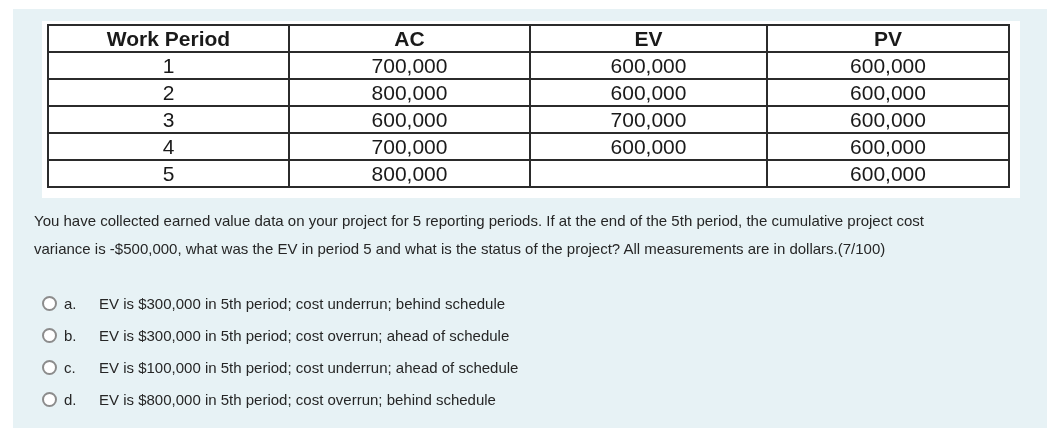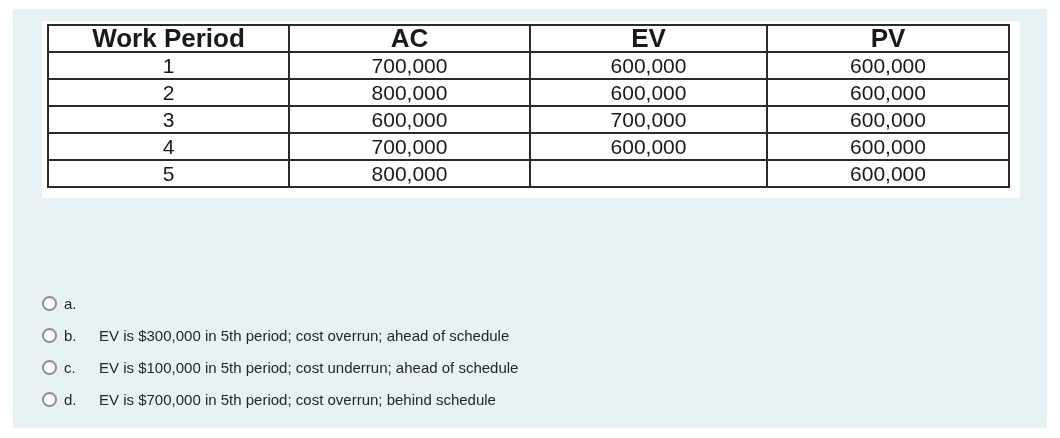--- a/index.html
+++ b/index.html
@@ -6,21 +6,21 @@
     body { width: 1060px; height: 438px; position: relative; overflow: hidden;
            font-family: "Liberation Sans", sans-serif; color: #262626; }
     .panel { position: absolute; left: 13px; top: 9px; width: 1034px; height: 419px;
              background: #e7f2f5; }
     .table-img { position: absolute; left: 42px; top: 21px; width: 978px; height: 177px;
                  background: #ffffff; }
     table.ev { position: absolute; left: 47px; top: 24px; border-collapse: collapse;
                font-family: "Liberation Sans", sans-serif; }
     table.ev th, table.ev td { border: 2px solid #2b2b2b; padding: 0; text-align: center;
                height: 25px; line-height: 25px; font-size: 21px; color: #1a1a1a; }
-    table.ev th { font-weight: bold; font-size: 26px; }
+    table.ev th { font-weight: bold; font-size: 21px; }
     table.ev col.c1 { width: 241px; }
     table.ev col.c2 { width: 241px; }
     table.ev col.c3 { width: 237px; }
     table.ev col.c4 { width: 242px; }
     .question { position: absolute; left: 34px; top: 207px; width: 1000px;
                 font-size: 15px; line-height: 28px; color: #262626; }
     .options { position: absolute; left: 42px; top: 287px; }
     .option { display: flex; align-items: center; height: 32px; font-size: 15px; color: #262626; cursor: pointer; }
     .radio { width: 11px; height: 11px; border: 2px solid #8c8c8c; border-radius: 50%;
              background: #ffffff; box-sizing: content-box; margin-right: 7px; }
@@ -77,35 +77,38 @@
     <tr>
       <td>5</td>
       <td>800,000</td>
       <td></td>
       <td>600,000</td>
     </tr>
   </tbody>
 </table>
 
 <div class="question">
+  <div>You have collected earned value data on your project for 5 reporting periods. If at the end of the 5th period, the cumulative project cost</div>
+  <div>variance is -$500,000, what was the EV in period 5 and what is the status of the project? All measurements are in dollars.(7/100)</div>
 </div>
 
 <div class="options">
   <div class="option">
     <span class="radio"></span>
     <span class="opt-letter">a.</span>
+    <span>EV is $300,000 in 5th period; cost underrun; behind schedule</span>
   </div>
   <div class="option">
     <span class="radio"></span>
     <span class="opt-letter">b.</span>
     <span>EV is $300,000 in 5th period; cost overrun; ahead of schedule</span>
   </div>
   <div class="option">
     <span class="radio"></span>
     <span class="opt-letter">c.</span>
     <span>EV is $100,000 in 5th period; cost underrun; ahead of schedule</span>
   </div>
   <div class="option">
     <span class="radio"></span>
     <span class="opt-letter">d.</span>
-    <span>EV is $700,000 in 5th period; cost overrun; behind schedule</span>
+    <span>EV is $800,000 in 5th period; cost overrun; behind schedule</span>
   </div>
 </div>
 
 </body></html>

